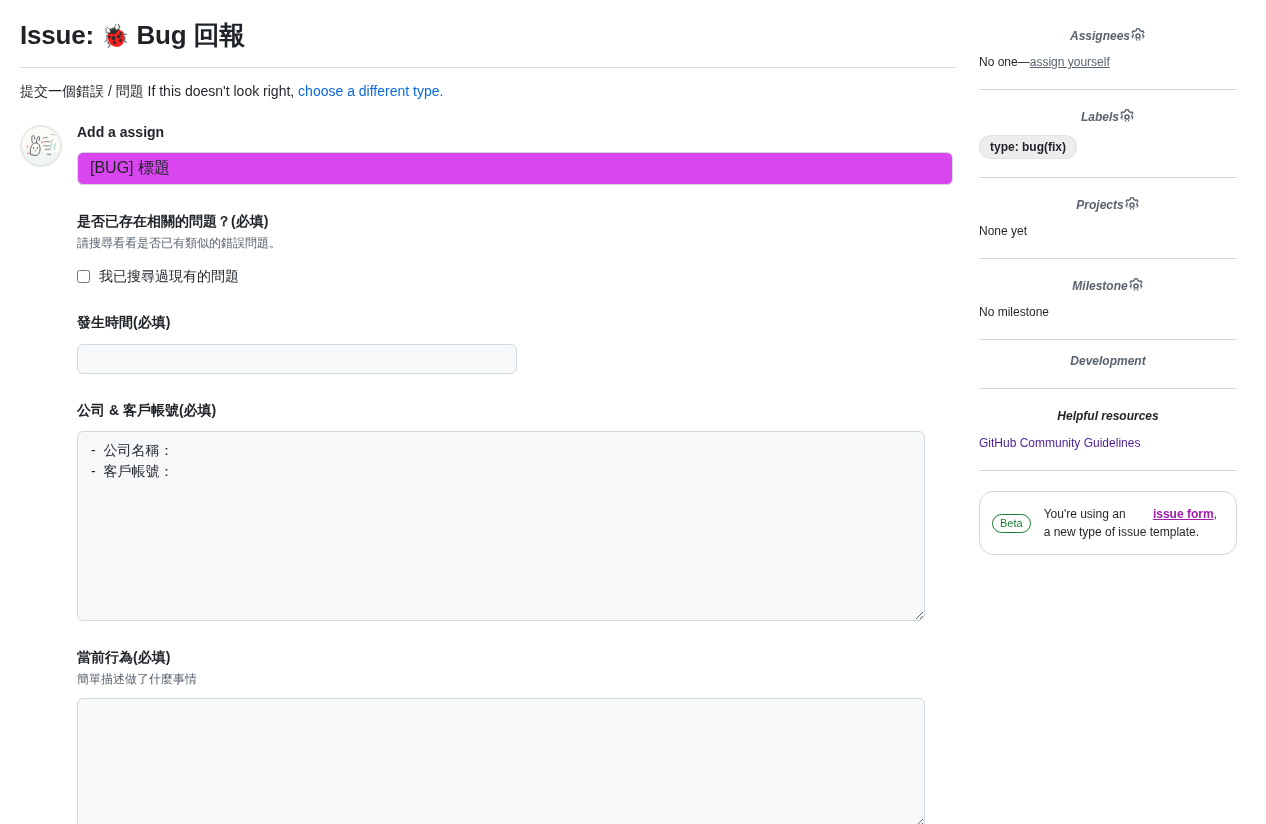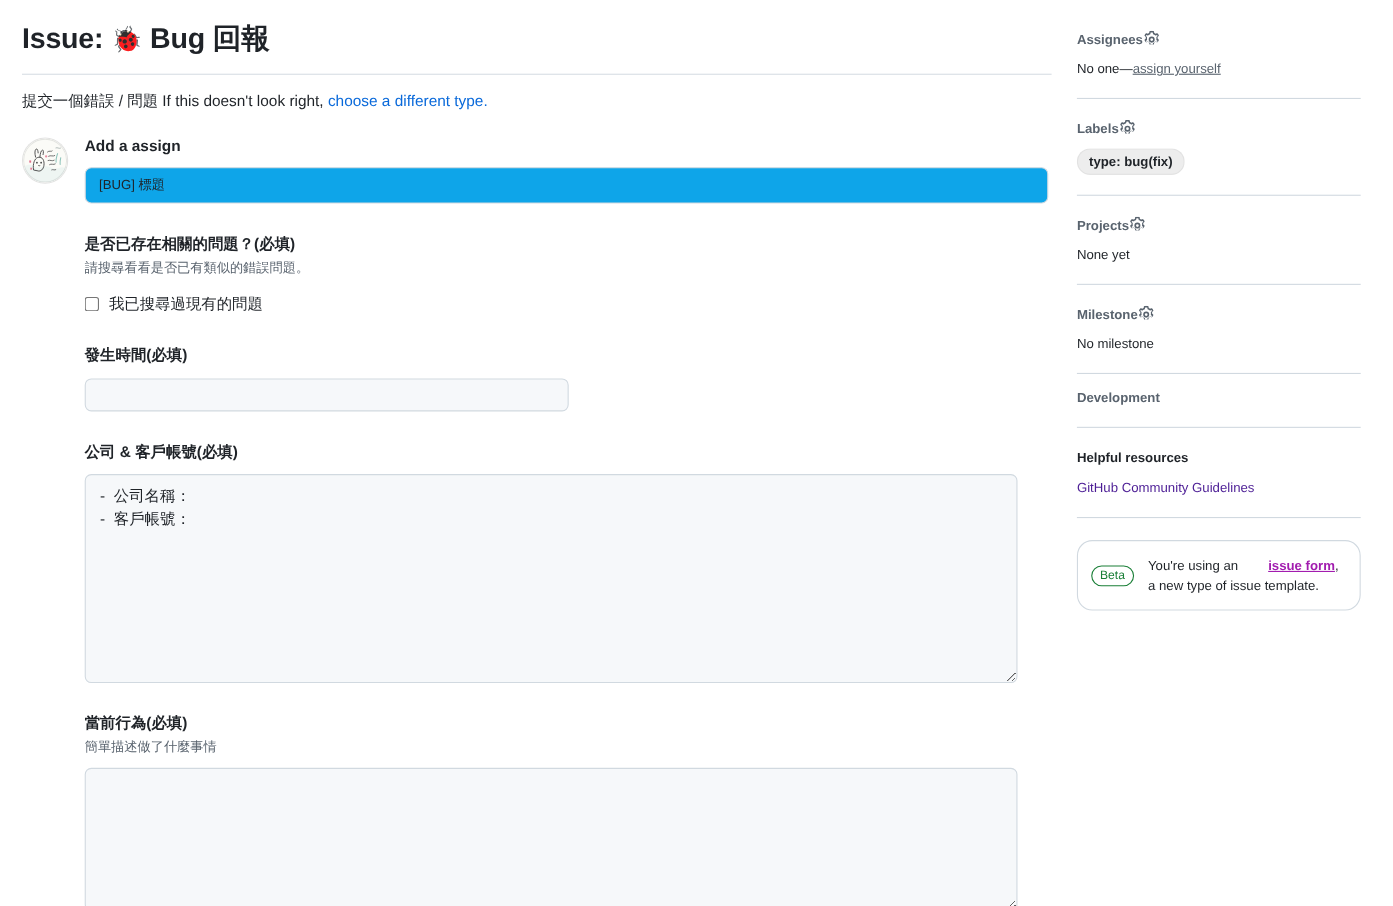--- a/index.html
+++ b/index.html
@@ -93,23 +93,23 @@
     margin: 2px 0 0 0;
   }
 
   .text-input {
     display: block;
     width: 876px;
     height: 33px;
     margin-top: 9px;
     padding: 5px 12px;
     font-family: "Liberation Sans", sans-serif;
-    font-size: 12px;
-    color: #1f2328;
-    background: #0ea5e9;
+    font-size: 16px;
+    color: #1f2328;
+    background: #d946ef;
     border: 1px solid #d1d9e0;
     border-radius: 6px;
     outline: none;
   }
   .text-input::placeholder { color: #59636e; }
 
   .section { margin-top: 26px; }
 
   .checkbox-row {
     display: flex;
@@ -169,21 +169,22 @@
     left: 979px;
     top: 27px;
     width: 258px;
   }
 
   .sb-block { position: relative; }
 
   .sb-head {
     display: flex;
     align-items: center;
-    justify-content: flex-start;
+    justify-content: center;
+    font-style: italic;
   }
   .sb-title {
     font-size: 12px;
     font-weight: bold;
     color: #59636e;
     line-height: 18px;
   }
   .sb-title.dark { color: #1f2328; }
 
   .gear {

